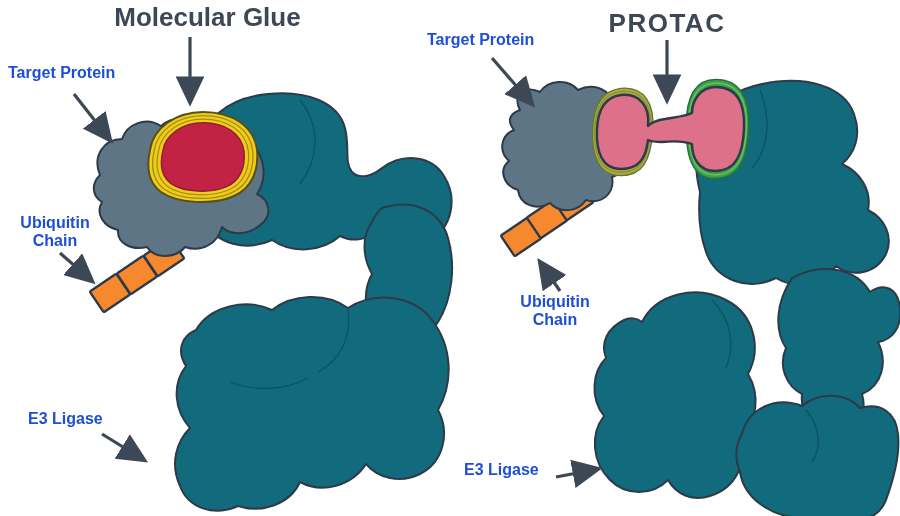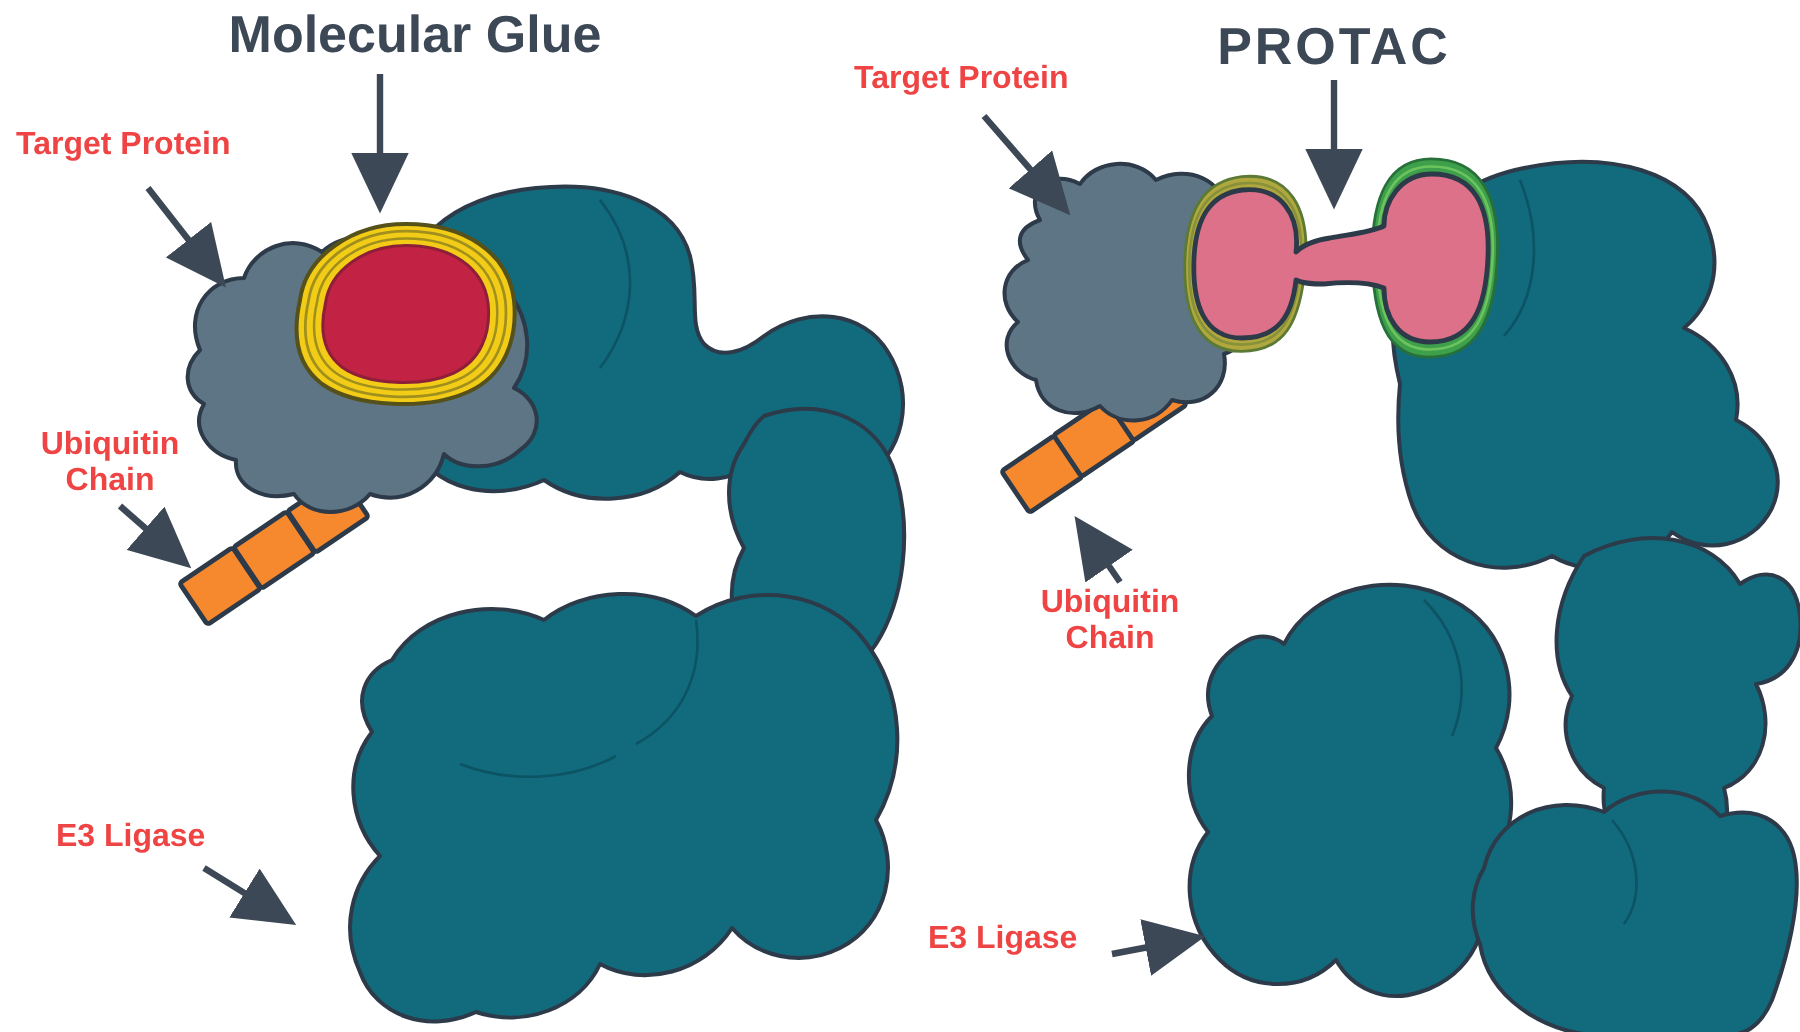--- a/index.html
+++ b/index.html
@@ -5,21 +5,21 @@
   html,body{margin:0;padding:0;}
   body{
     width:900px;height:516px;position:relative;background:#ffffff;overflow:hidden;
     font-family:"Liberation Sans", sans-serif;
   }
   .stage{position:absolute;inset:0;width:900px;height:516px;}
   svg{position:absolute;left:0;top:0;}
   .label{
     position:absolute;
     font-weight:bold;
-    color:#ef4444;
+    color:#1d4ed8;
     font-size:16px;
     line-height:1.15;
     white-space:nowrap;
   }
   .label.wrap{white-space:normal;text-align:center;padding-left:12px;}
   .title{
     position:absolute;
     font-weight:bold;
     color:#3d4856;
     font-size:26px;

